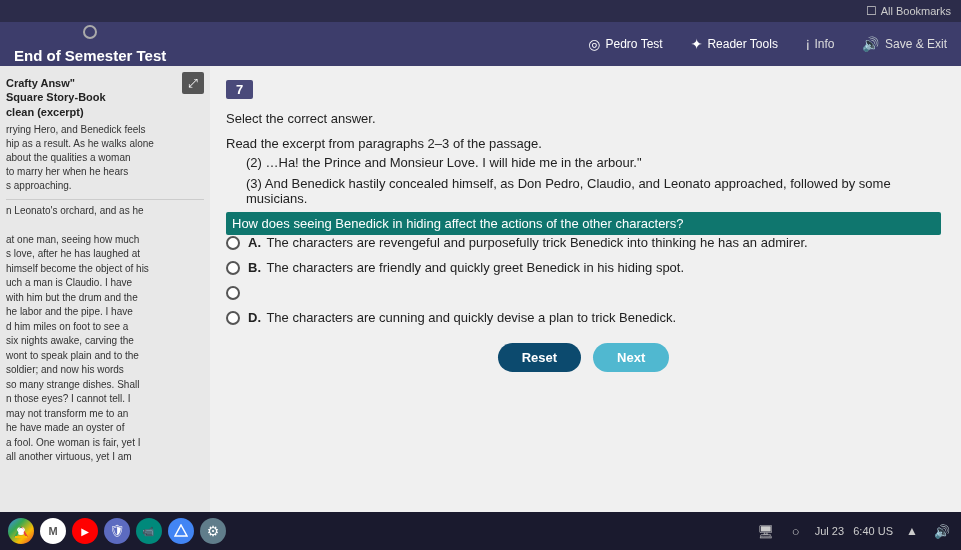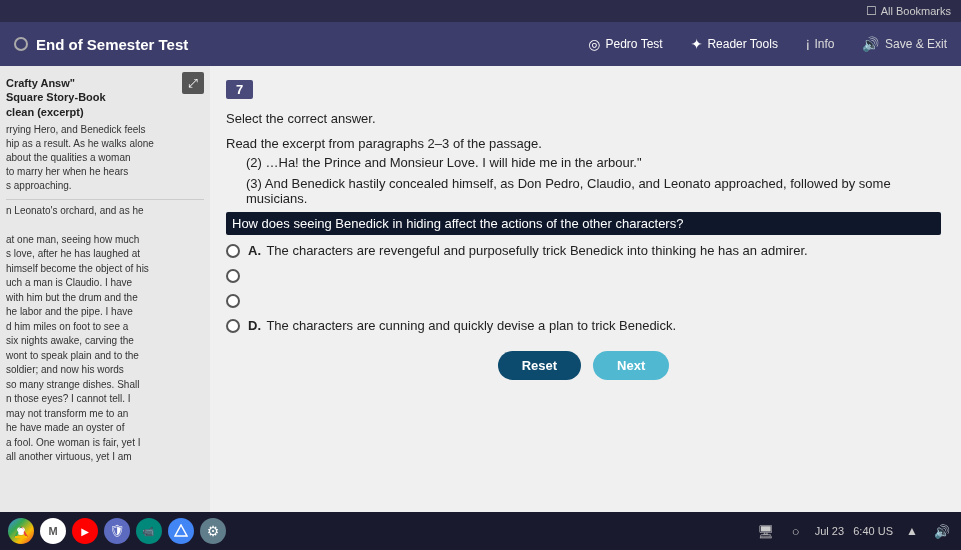--- a/index.html
+++ b/index.html
@@ -41,20 +41,21 @@
       display: flex;
       align-items: center;
       padding: 0 14px;
       flex-shrink: 0;
       position: relative;
     }
     .app-header-left {
       display: flex;
       align-items: center;
       gap: 8px;
+      flex-direction: column;
     }
     .header-circle {
       width: 14px;
       height: 14px;
       border-radius: 50%;
       border: 2px solid #aaa;
     }
     .app-title {
       color: #fff;
       font-size: 15px;
@@ -174,25 +175,25 @@
       color: #222;
       margin-bottom: 4px;
     }
     .excerpt-paragraph {
       font-size: 13px;
       color: #222;
       margin-bottom: 6px;
       margin-left: 20px;
     }
     .question-text-highlighted {
-      background: #0f172a;
+      background: #0f766e;
       color: #fff;
       font-size: 13px;
       padding: 4px 6px;
-      margin-bottom: 8px;
+      margin-bottom: 0;
       display: block;
       border-radius: 2px;
     }
     .answer-choices {
       margin-bottom: 18px;
     }
     .answer-choice {
       display: flex;
       align-items: center;
       gap: 8px;
@@ -373,20 +374,24 @@
     <div class="answer-choices">
       <div class="answer-choice">
         <div class="choice-radio"></div>
         <span>
           <span class="choice-label">A.</span>
           <span>The characters are revengeful and purposefully trick Benedick into thinking he has an admirer.</span>
         </span>
       </div>
       <div class="answer-choice">
         <div class="choice-radio"></div>
+        <span>
+          <span class="choice-label">B.</span>
+          <span>The characters are friendly and quickly greet Benedick in his hiding spot.</span>
+        </span>
       </div>
       <div class="answer-choice">
         <div class="choice-radio"></div>
       </div>
       <div class="answer-choice">
         <div class="choice-radio"></div>
         <span>
           <span class="choice-label">D.</span>
           <span>The characters are cunning and quickly devise a plan to trick Benedick.</span>
         </span>

